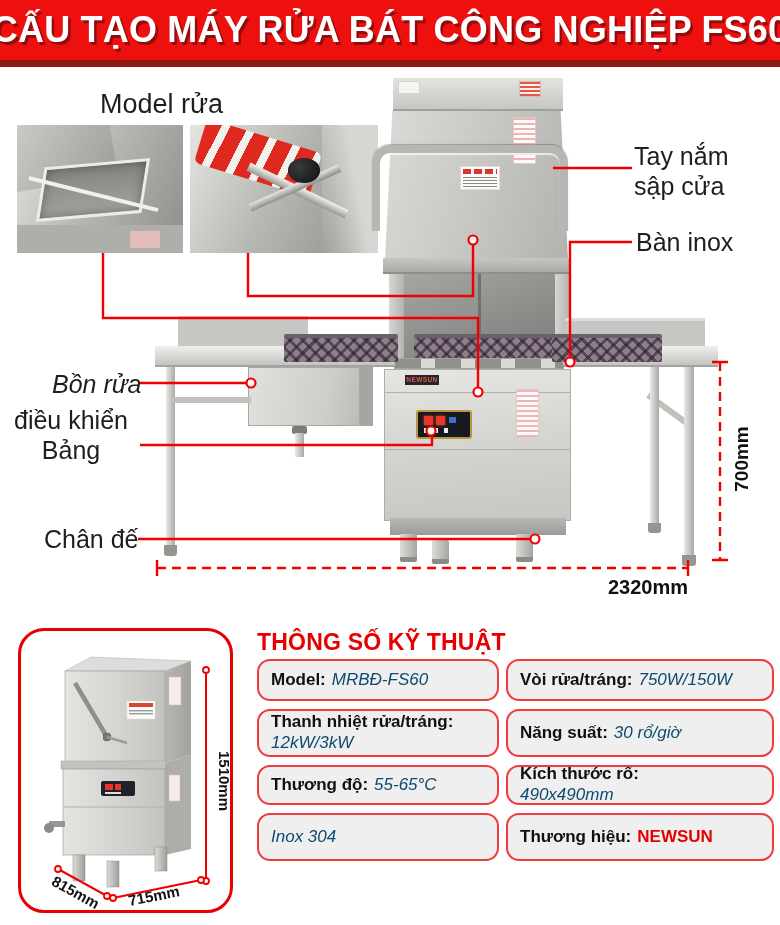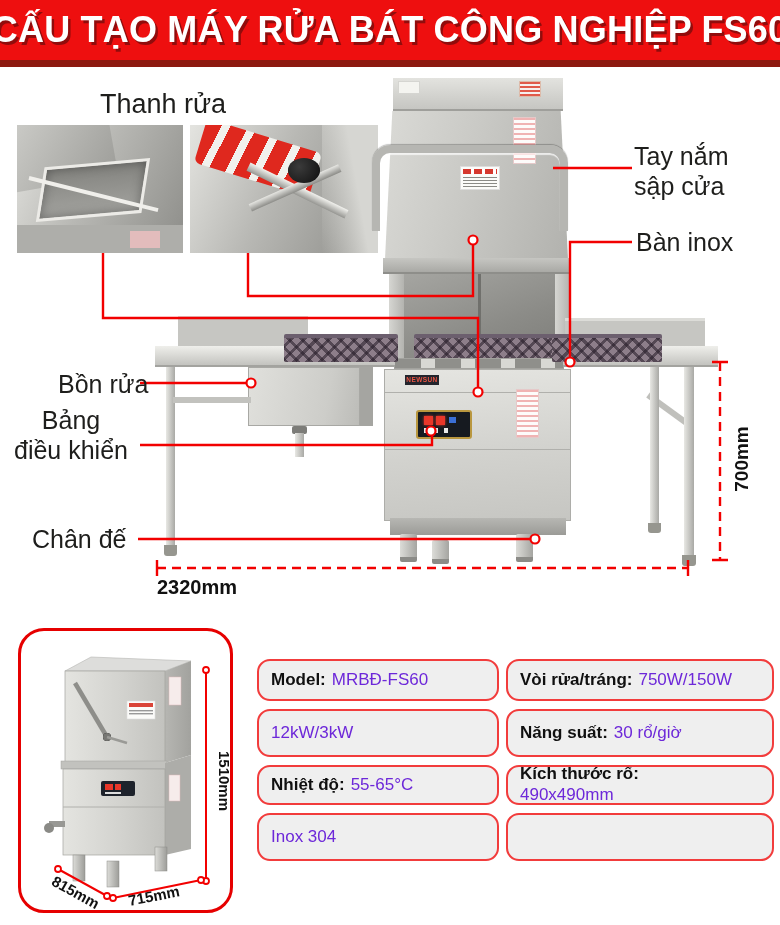--- a/index.html
+++ b/index.html
@@ -113,35 +113,35 @@
   
   .specs-title { position:absolute; left:257px; top:629px; font-size:23px; font-weight:800; color:#e60000; letter-spacing:.2px; z-index:6; }
   .specs-grid { position:absolute; left:257px; top:659px; width:517px; z-index:6;
                 display:grid; grid-template-columns:242px 268px; column-gap:7px;
                 grid-template-rows:42px 48px 40px 48px 52px; row-gap:8px; }
   .cell { background:#efefef; border:2.5px solid #f23c3c; border-radius:13px; padding:2px 12px;
           display:flex; font-size:17px; line-height:1.22; overflow:hidden; }
   .cell.inline { align-items:center; flex-wrap:wrap; }
   .cell.block { flex-direction:column; justify-content:center; align-items:flex-start; }
   .cell .k { font-weight:700; color:#101010; margin-right:6px; white-space:nowrap; }
-  .cell .v { color:#6d28d9; white-space:nowrap; }
+  .cell .v { color:#0c4a6e; white-space:nowrap;font-style:italic; }
   .cell .row { display:flex; align-items:center; }
   .brand-v { color:#e60000; font-weight:800; white-space:nowrap; }
 </style>
 </head>
 <body>
 
 <div class="page">
 
   <div class="header">
     <div class="header-title">CẤU TẠO MÁY RỬA BÁT CÔNG NGHIỆP FS60</div>
   </div>
   <div class="header-stripe"></div>
 
-  <div class="lbl" style="left:100px;top:88px;font-size:27px;">Thanh rửa</div>
+  <div class="lbl" style="left:100px;top:88px;font-size:27px;">Model rửa</div>
 
   <div class="photo" style="left:17px;top:125px;width:166px;height:128px;">
     <div class="p1-lid"></div>
     <div class="p1-rack"></div>
     <div class="p1-bar"></div>
     <div class="strip"></div>
     <div class="p1-sticker"></div>
   </div>
   <div class="photo" style="left:190px;top:125px;width:188px;height:128px;">
     <div class="p2-red"></div>
@@ -203,28 +203,28 @@
   <div class="part rleg-rear leg"></div>
   <div class="part rleg-rear-cap legcap"></div>
   <div class="part rleg-front leg"></div>
   <div class="part rleg-front-cap legcap"></div>
 
   <div class="lbl" style="left:634px;top:141px;">
     <div>Tay nắm</div>
     <div>sập cửa</div>
   </div>
   <div class="lbl" style="left:636px;top:227px;">Bàn inox</div>
-  <div class="lbl" style="left:58px;top:369px;">Bồn rửa</div>
+  <div class="lbl" style="left:52px;top:369px;font-style:italic;">Bồn rửa</div>
   <div class="lbl lbl-center" style="left:6px;top:405px;width:130px;">
+    <div>điều khiển</div>
     <div>Bảng</div>
-    <div>điều khiển</div>
-  </div>
-  <div class="lbl" style="left:32px;top:524px;">Chân đế</div>
-
-  <div class="dim-text" style="left:157px;top:576px;width:531px;text-align:left;font-size:20px;">2320mm</div>
+  </div>
+  <div class="lbl" style="left:44px;top:524px;">Chân đế</div>
+
+  <div class="dim-text" style="left:157px;top:576px;width:531px;text-align:right;font-size:20px;">2320mm</div>
   <div class="dim-text" style="left:702px;top:448px;width:80px;text-align:center;font-size:19px;transform:rotate(-90deg);">700mm</div>
 
   <svg class="overlay" width="780" height="925" viewBox="0 0 780 925">
     <g stroke="#f20000" stroke-width="2.4" fill="none">
       <path d="M103,253 L103,318 L478,318 L478,388"></path>
       <path d="M248,253 L248,296 L473,296 L473,244"></path>
       <path d="M553,168 L632,168"></path>
       <path d="M632,242 L570,242 L570,358"></path>
       <path d="M140,383 L247,383"></path>
       <path d="M140,445 L432,445 L432,436"></path>
@@ -306,44 +306,50 @@
           <circle cx="180" cy="249" r="3"></circle>
       </g>
       <g font-family="Liberation Sans, sans-serif" font-size="15" font-weight="700" fill="#111">
         <text x="198" y="150" text-anchor="middle" transform="rotate(90 198 150)">1510mm</text>
         <text x="52" y="266" text-anchor="middle" transform="rotate(29 52 266)">815mm</text>
         <text x="134" y="270" text-anchor="middle" transform="rotate(-11 134 270)">715mm</text>
       </g>
     </svg>
   </div>
 
+  <div class="specs-title">THÔNG SỐ KỸ THUẬT</div>
   <div class="specs-grid">
     <div class="cell inline">
       <span class="k">Model:</span>
       <span class="v">MRBĐ-FS60</span>
     </div>
     <div class="cell inline">
       <span class="k">Vòi rửa/tráng:</span>
       <span class="v">750W/150W</span>
     </div>
     <div class="cell block">
+      <span class="k">Thanh nhiệt rửa/tráng:</span>
       <span class="v">12kW/3kW</span>
     </div>
     <div class="cell inline">
       <span class="k">Năng suất:</span>
       <span class="v">30 rổ/giờ</span>
     </div>
     <div class="cell inline">
-      <span class="k">Nhiệt độ:</span>
+      <span class="k">Thương độ:</span>
       <span class="v">55-65°C</span>
     </div>
     <div class="cell block">
       <span class="k">Kích thước rổ:</span>
       <span class="v">490x490mm</span>
     </div>
     <div class="cell block">
       <span class="v">Inox 304</span>
     </div>
     <div class="cell block">
+      <span class="row">
+        <span class="k">Thương hiệu:</span>
+        <span class="brand-v">NEWSUN</span>
+      </span>
     </div>
   </div>
 
 </div>
 
 </body></html>

